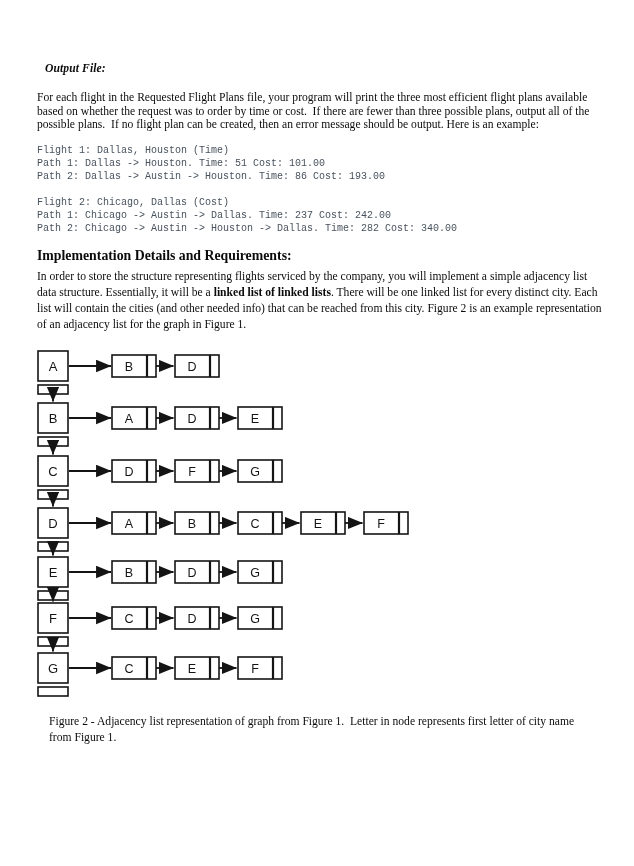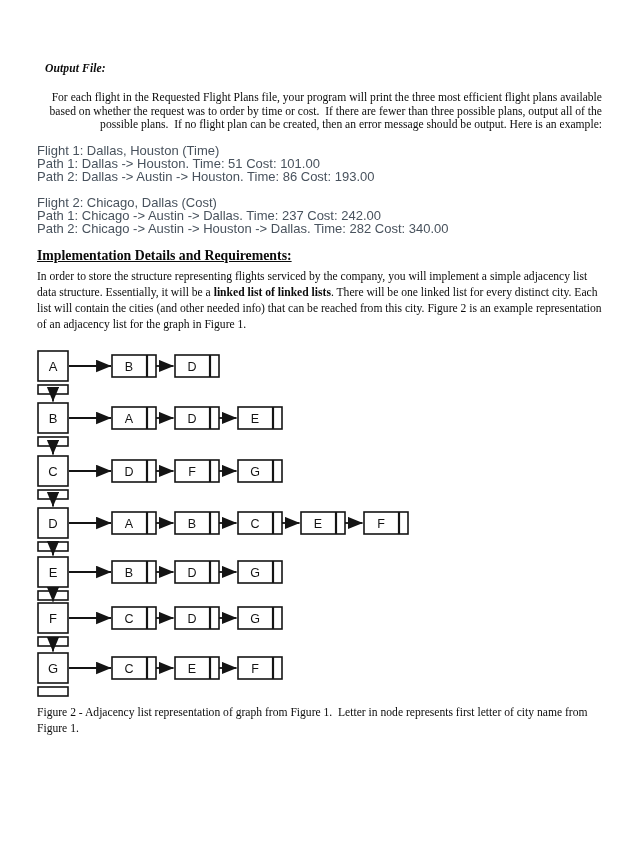--- a/index.html
+++ b/index.html
@@ -10,36 +10,35 @@
   .page { padding:62px 28px 0 37px; }
 
   .h-output {
     font:italic bold 11.6px/14px "Liberation Serif", serif;
     margin:0 0 15px 8px; letter-spacing:0.1px;
   }
   .para {
     font-size:11.6px; max-width:565px; margin:0;
     white-space:pre-wrap;
   }
-  .p1 { line-height:13.7px; margin-bottom:12px;text-align:right; }
+  .p1 { line-height:13.7px; margin-bottom:12px; }
   .code {
-    font-family:Liberation Sans, sans-serif;
-    font-size:13px; line-height:13px; color:#48525d;
+    font-family:Liberation Mono, monospace;
+    font-size:10px; line-height:13px; color:#48525d;
     margin:0 0 10px 0; white-space:pre;
   }
   .h-impl {
     font:bold 13.8px/17px "Liberation Serif", serif;
     margin:12px 0 5px 0;
-    text-decoration:underline;
   }
   .p2 { line-height:16px; max-width:568px; margin-bottom:12px; }
   .diagram { margin:17px 0 3px 0; }
   .caption {
     font-size:11.6px; line-height:15.5px; max-width:572px;
-    margin:0; white-space:pre-wrap;
+    margin:12px; white-space:pre-wrap;
   }
 </style>
 </head>
 <body>
 
 <div class="page">
 
   <h3 class="h-output">Output File:</h3>
 
   <p class="para p1">For each flight in the Requested Flight Plans file, your program will print the three most efficient flight plans available based on whether the request was to order by time or cost.  If there are fewer than three possible plans, output all of the possible plans.  If no flight plan can be created, then an error message should be output. Here is an example:</p>

